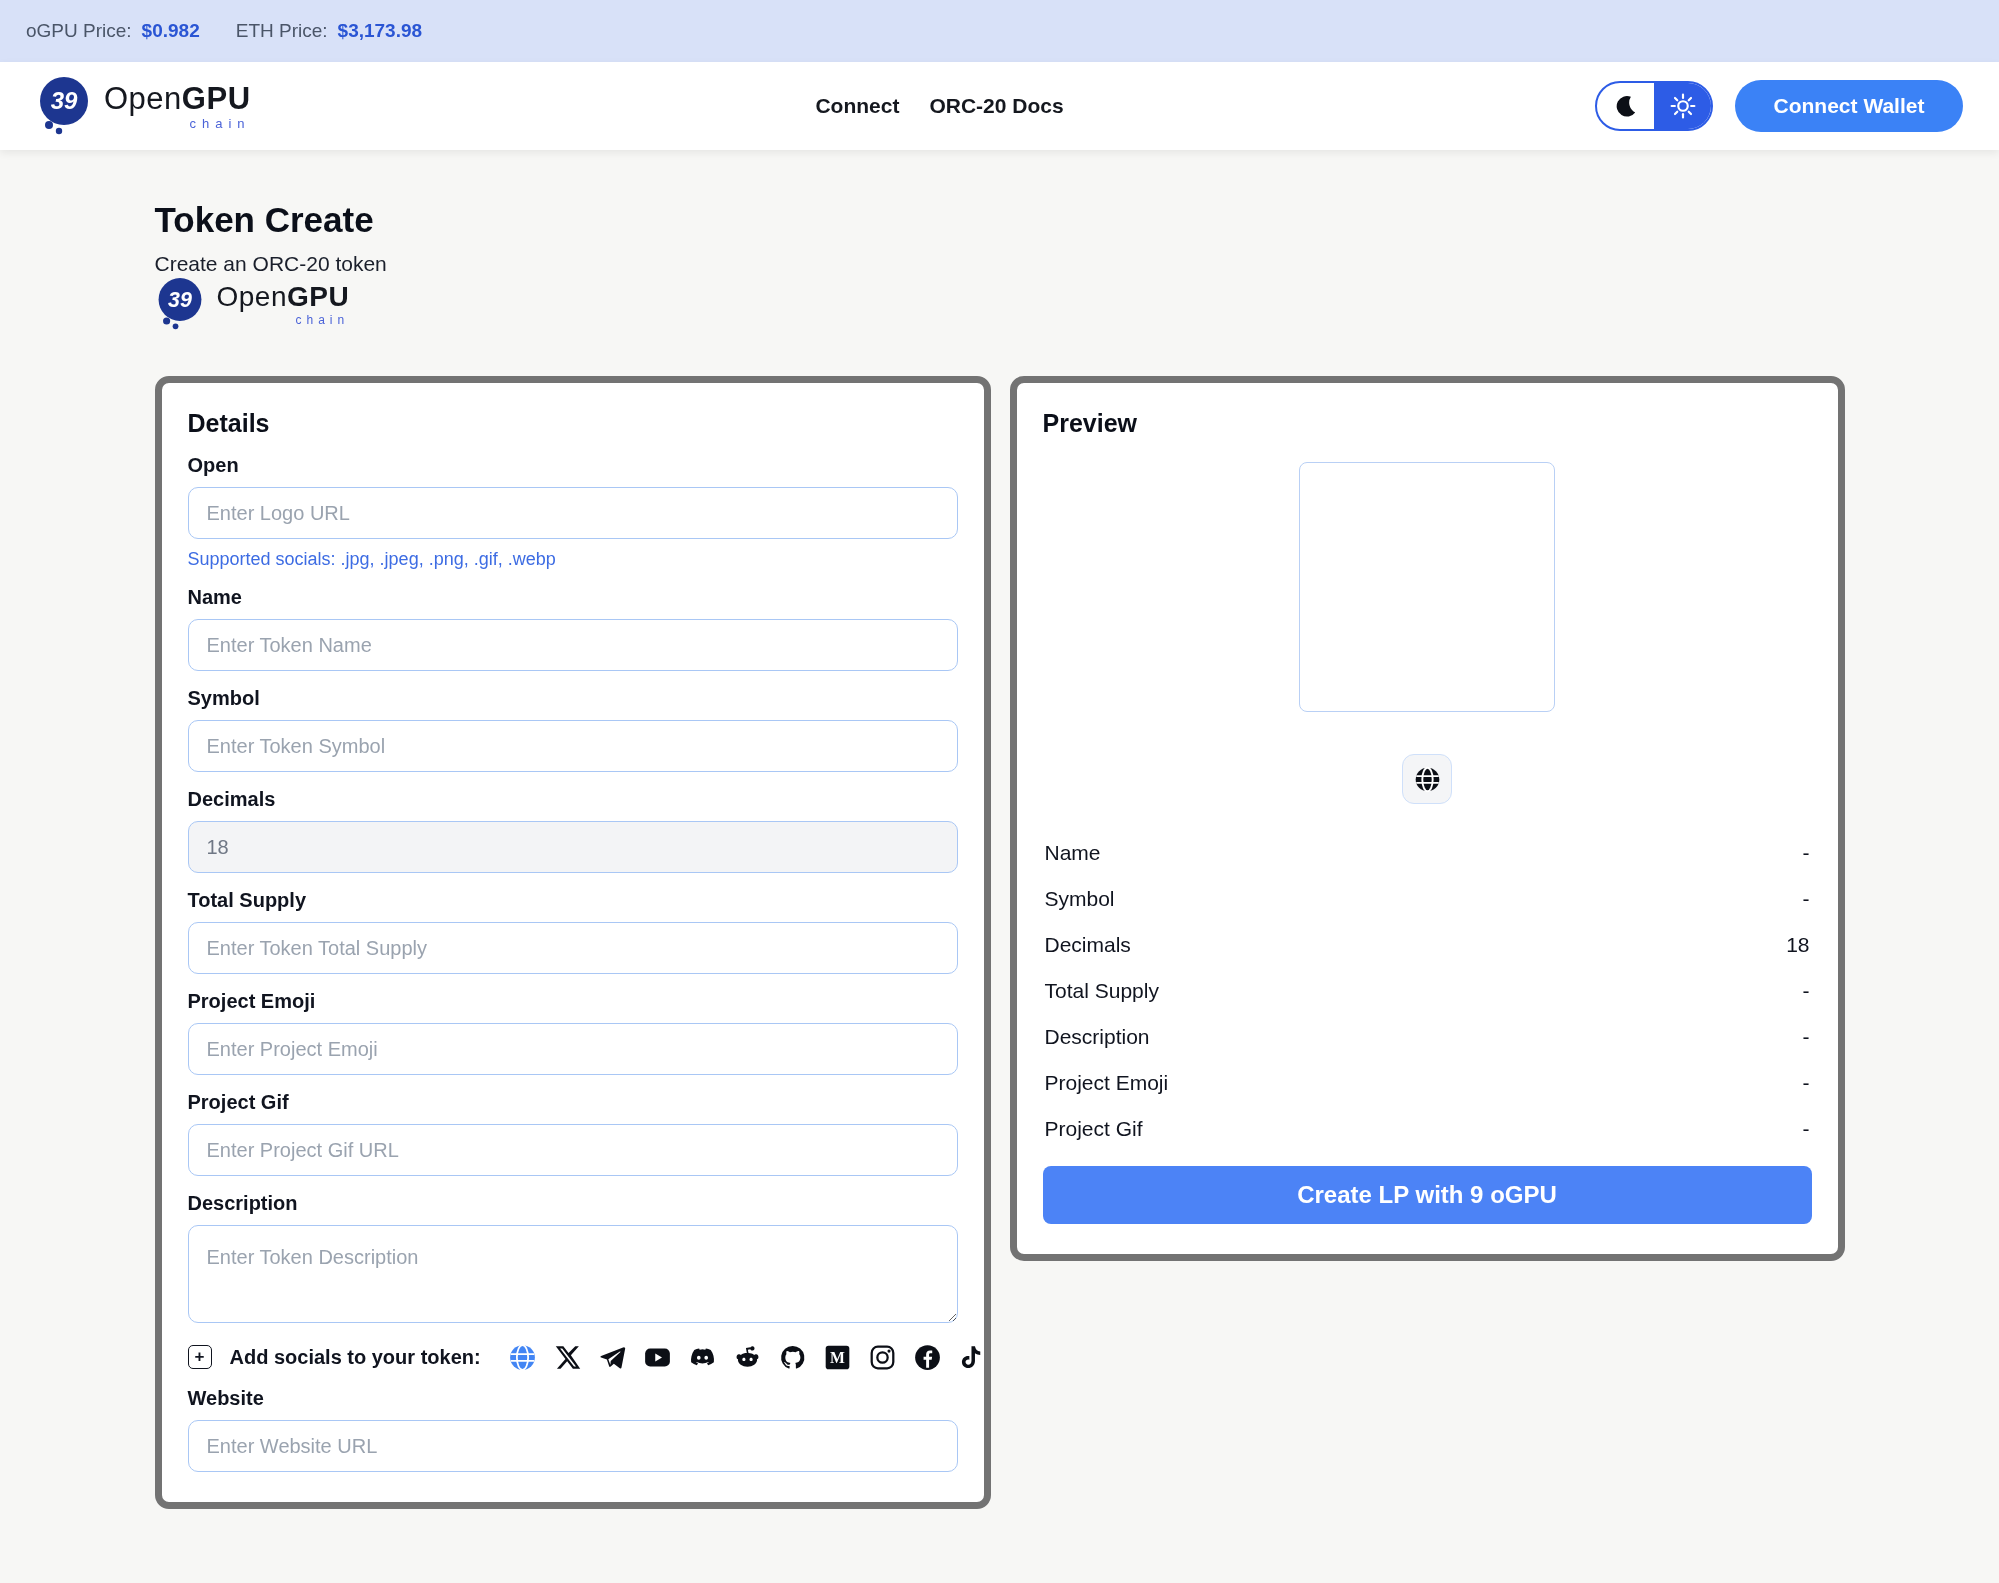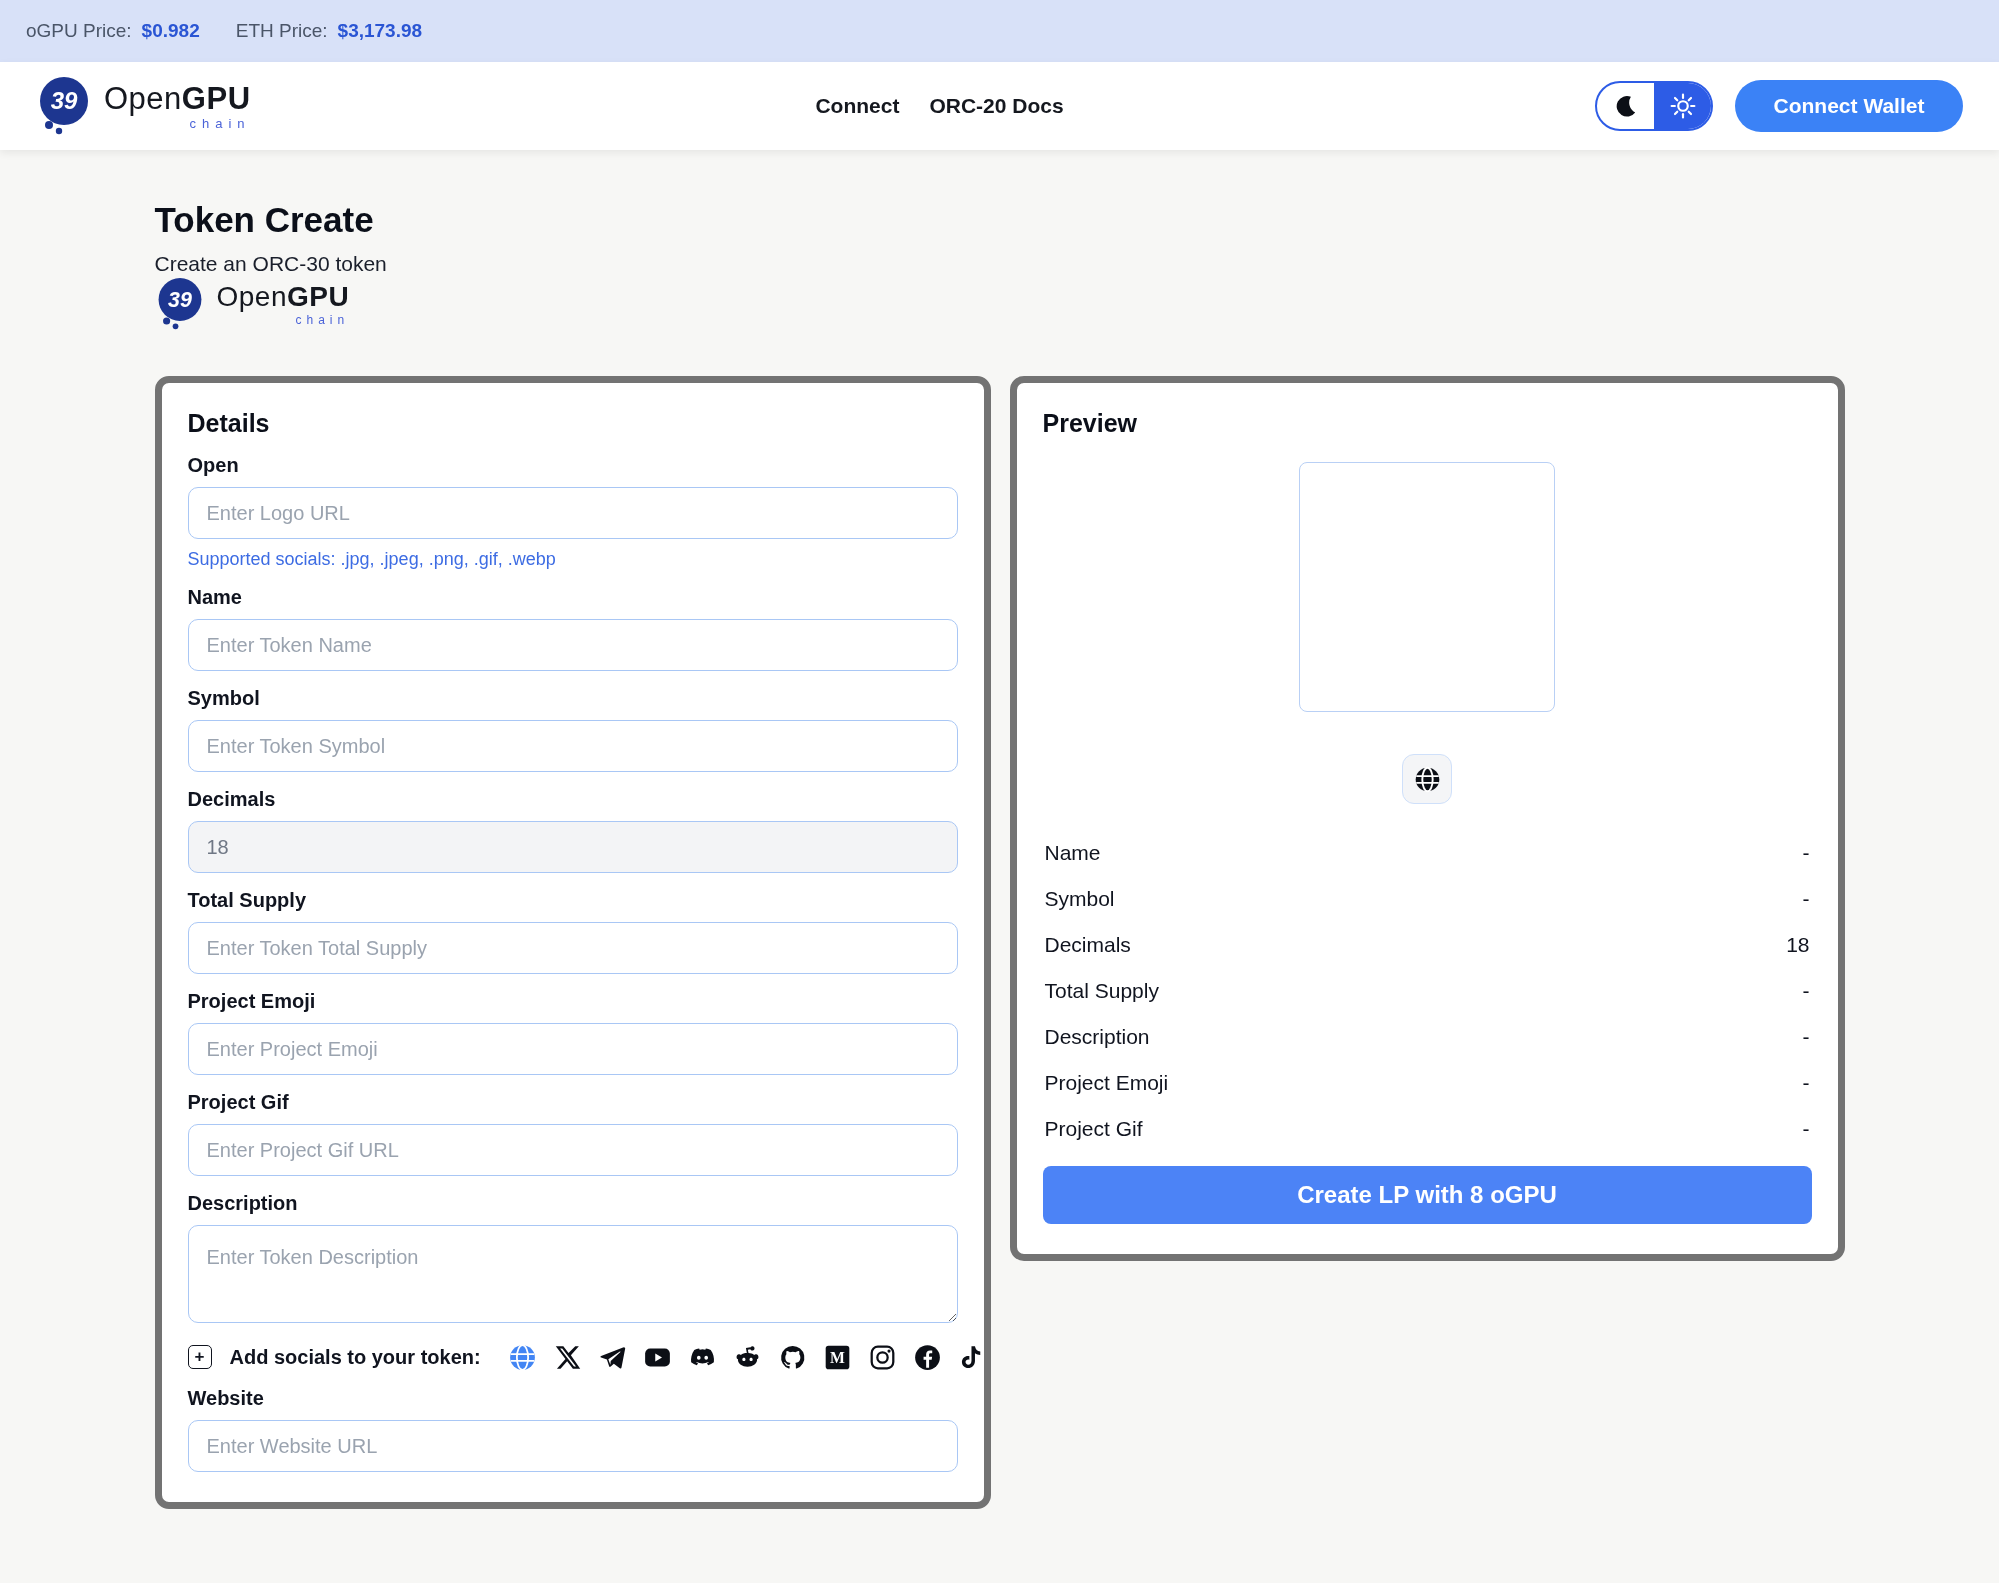--- a/index.html
+++ b/index.html
@@ -170,21 +170,21 @@
       </div>
     </div>
     <button class="connect-btn">Connect Wallet</button>
   </div>
 </header>
 
 <main>
   <div class="title-row">
     <div>
       <h1 class="page-title">Token Create</h1>
-      <p class="page-subtitle">Create an ORC-30 token</p>
+      <p class="page-subtitle">Create an ORC-20 token</p>
     </div>
     <div class="brand small">
       <svg class="brand-mark" viewBox="0 0 56 62">
         <circle cx="28" cy="26" r="24" fill="#1d3690"></circle>
         <text x="28" y="34" text-anchor="middle" font-size="24" font-weight="bold" font-style="italic" fill="#ffffff" font-family="'Liberation Sans',sans-serif">39</text>
         <circle cx="13" cy="50" r="4" fill="#1d3690"></circle>
         <circle cx="23" cy="56" r="3.2" fill="#1d3690"></circle>
       </svg>
       <div class="brand-text">
         <div class="brand-name">
@@ -336,16 +336,16 @@
       </div>
       <div class="kv-row">
         <span class="kv-label">Project Emoji</span>
         <span class="kv-value">-</span>
       </div>
       <div class="kv-row">
         <span class="kv-label">Project Gif</span>
         <span class="kv-value">-</span>
       </div>
 
-      <button class="cta-btn">Create LP with 8 oGPU</button>
+      <button class="cta-btn">Create LP with 9 oGPU</button>
     </section>
   </div>
 </main>
 
 </body></html>

